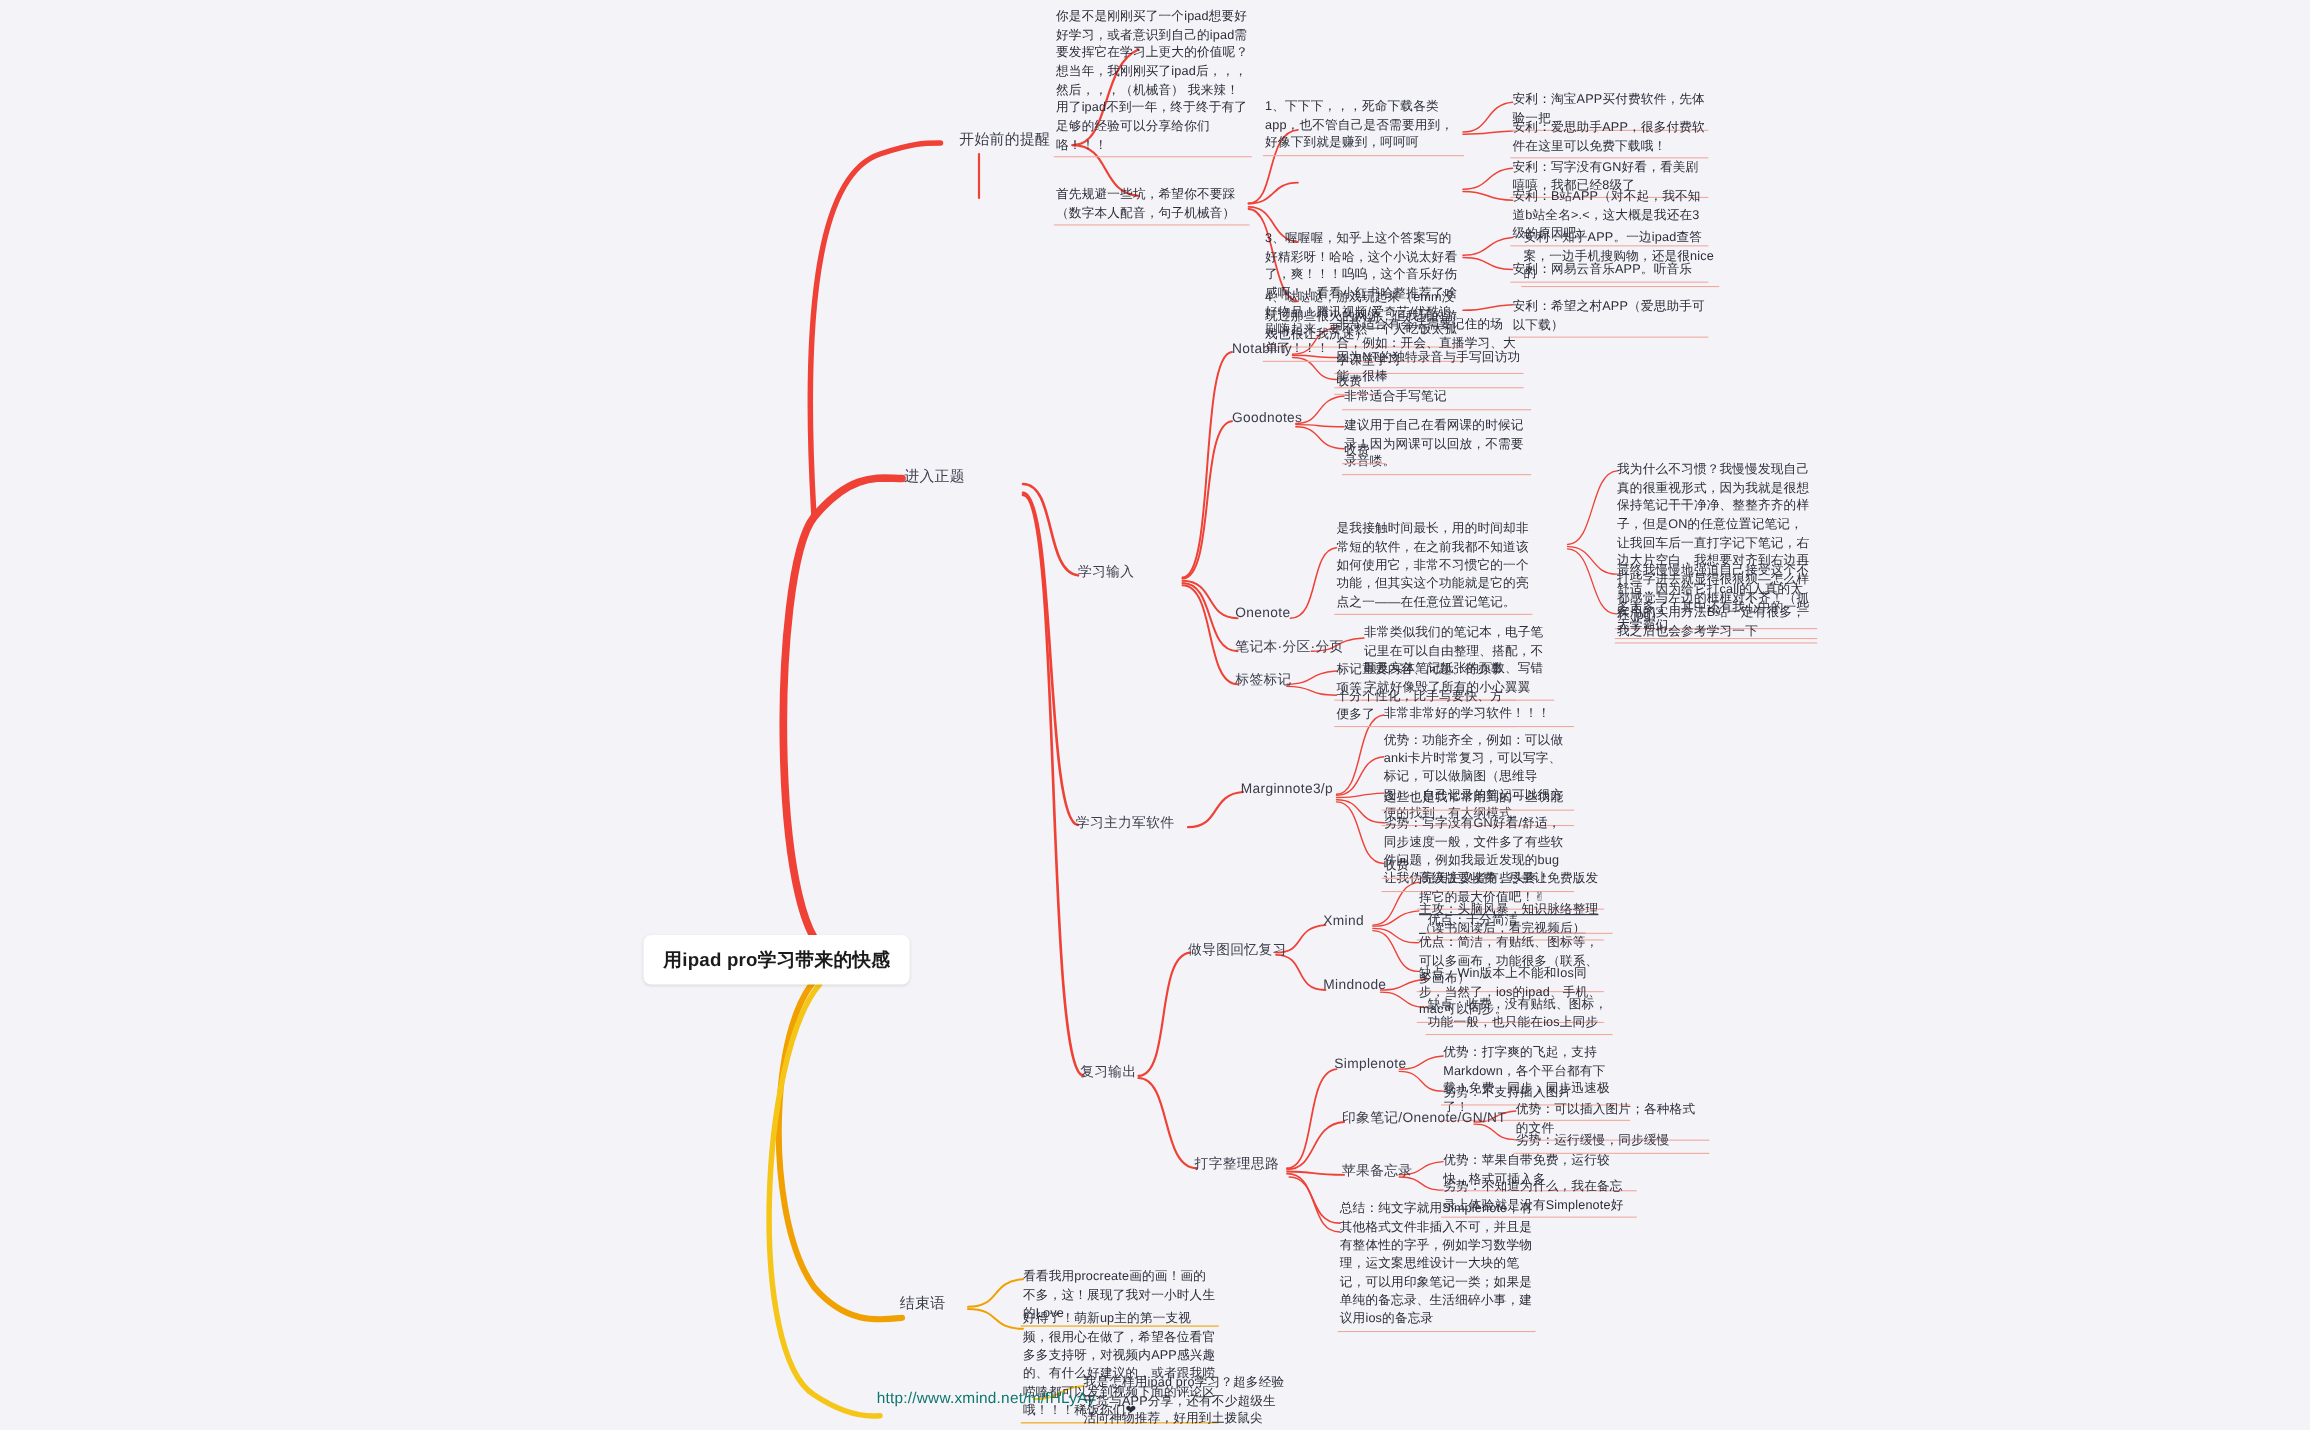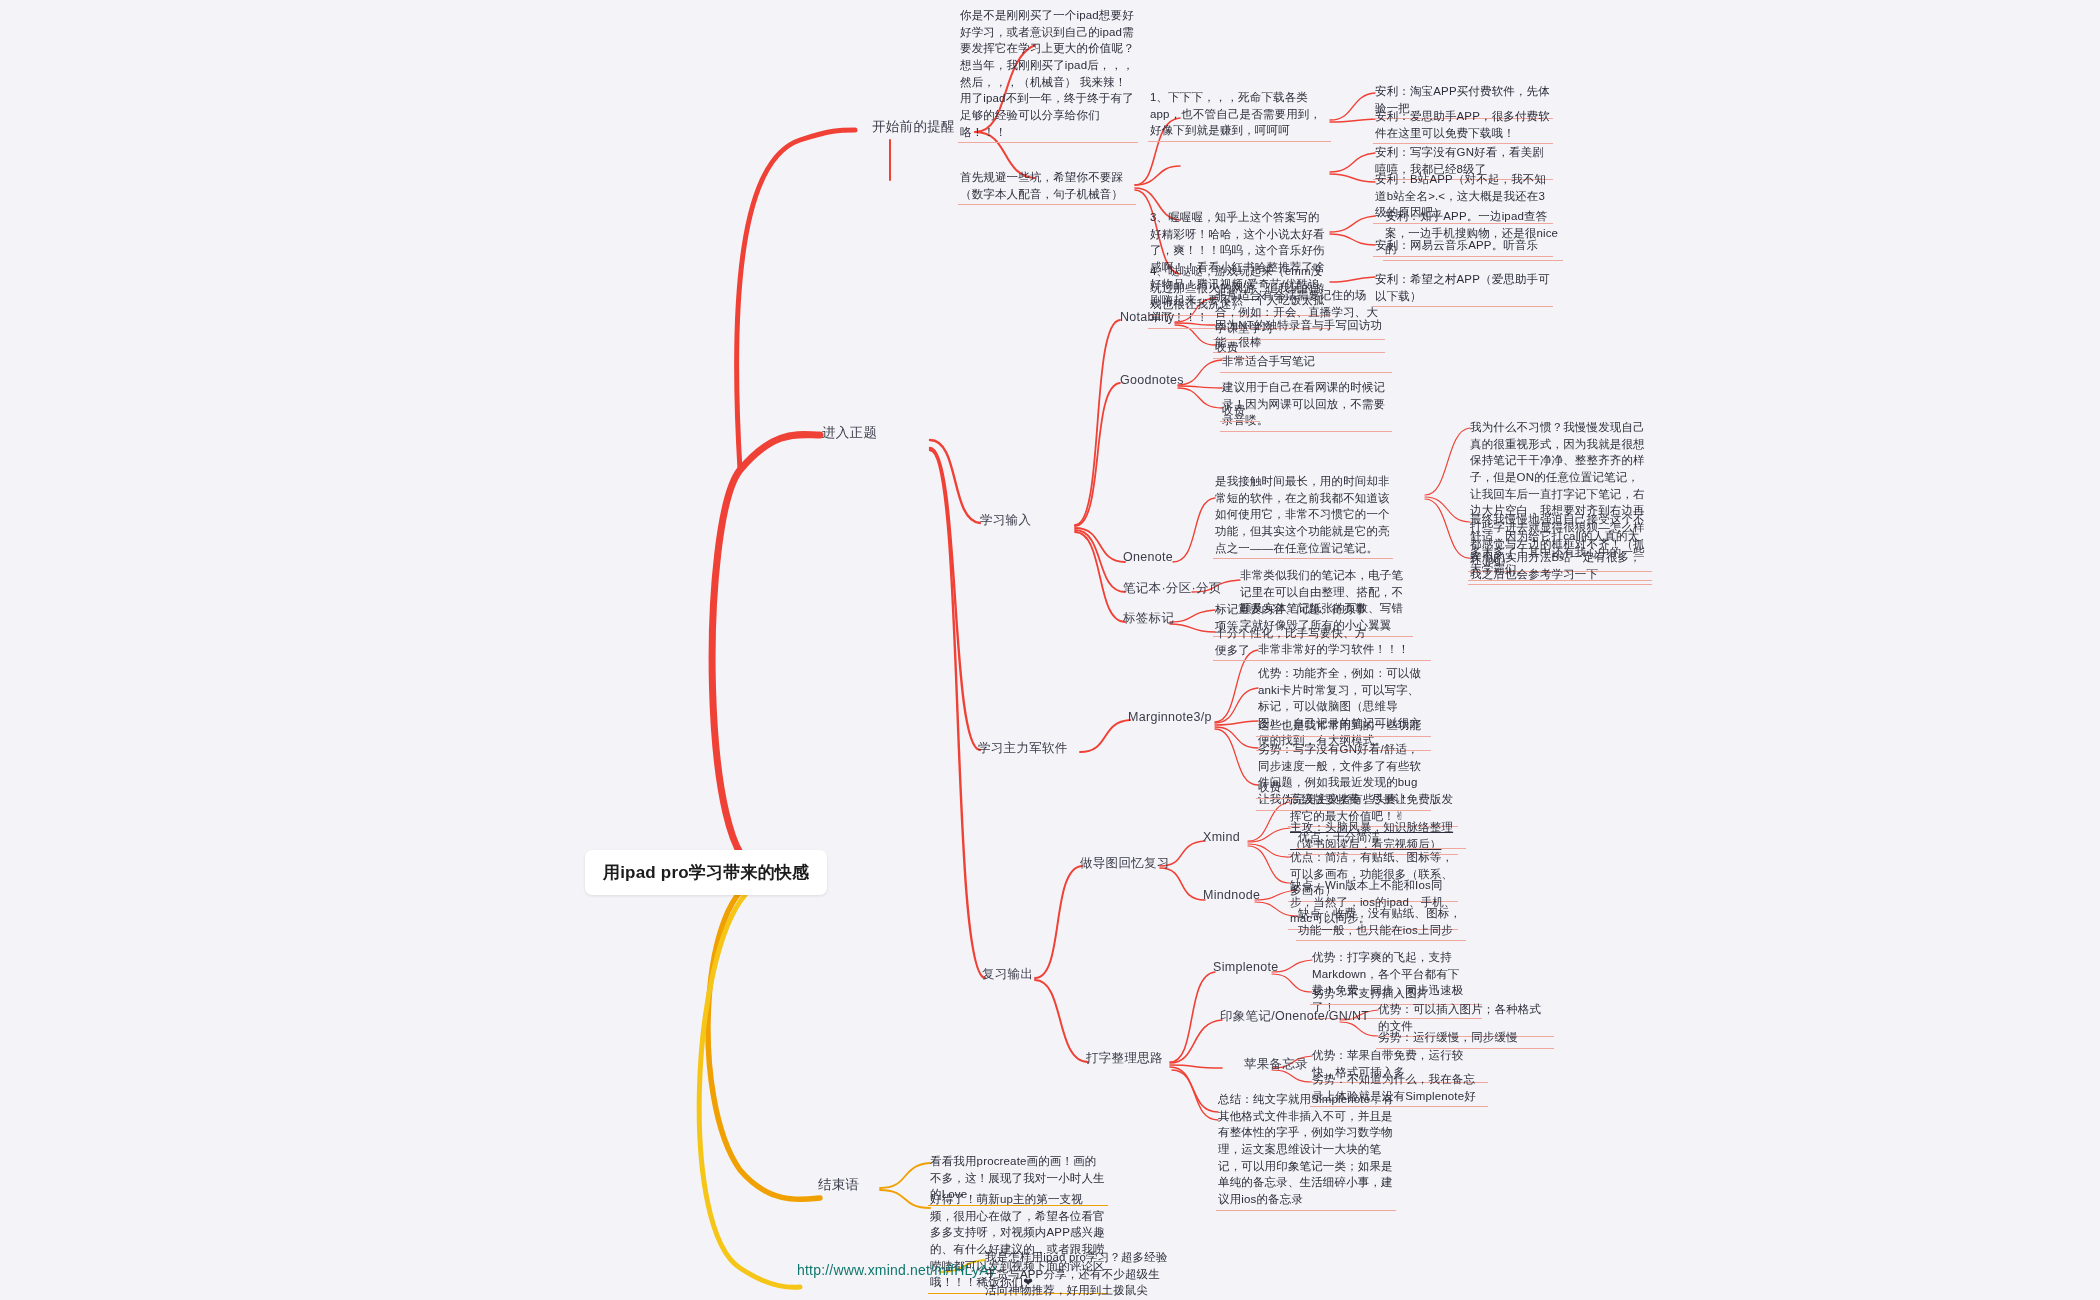--- a/index.html
+++ b/index.html
@@ -234,21 +234,21 @@
 <div class="node lbl sm" style="left:1086px;top:1050px;">打字整理思路</div>
 
 <div class="node lbl sm" style="left:1213px;top:960px;text-align:right;">Simplenote</div>
 <div class="node leaf" style="left:1310px;top:948px;width:172px;">优势：打字爽的飞起，支持Markdown，各个平台都有下载！免费、同步，同步迅速极了！</div>
 <div class="node leaf" style="left:1310px;top:984px;width:172px;">劣势：不支持插入图片</div>
 
 <div class="node lbl sm" style="left:1220px;top:1008px;">印象笔记/Onenote/GN/NT</div>
 <div class="node leaf" style="left:1376px;top:1000px;width:178px;">优势：可以插入图片；各种格式的文件</div>
 <div class="node leaf" style="left:1376px;top:1028px;width:178px;">劣势：运行缓慢，同步缓慢</div>
 
-<div class="node lbl sm" style="left:1220px;top:1056px;margin-left:24px;">苹果备忘录</div>
+<div class="node lbl sm" style="left:1220px;top:1056px;">苹果备忘录</div>
 <div class="node leaf" style="left:1310px;top:1046px;width:178px;">优势：苹果自带免费，运行较快，格式可插入多</div>
 <div class="node leaf" style="left:1310px;top:1070px;width:178px;">劣势：不知道为什么，我在备忘录上体验就是没有Simplenote好</div>
 
 <div class="node leaf" style="left:1216px;top:1090px;width:180px;">总结：纯文字就用Simplenote，有其他格式文件非插入不可，并且是有整体性的字乎，例如学习数学物理，运文案思维设计一大块的笔记，可以用印象笔记一类；如果是单纯的备忘录、生活细碎小事，建议用ios的备忘录</div>
 
 <div class="node lbl" style="left:818px;top:1176px;">结束语</div>
 <div class="node leaf orange" style="left:928px;top:1152px;width:180px;">看看我用procreate画的画！画的不多，这！展现了我对一小时人生的Love</div>
 <div class="node leaf orange" style="left:928px;top:1190px;width:180px;">好得了！萌新up主的第一支视频，很用心在做了，希望各位看官多多支持呀，对视频内APP感兴趣的、有什么好建议的，或者跟我唠唠嗑都可以发到视频下面的评论区哦！！！稀饭你们❤</div>
 
 <div class="node urltext" style="left:797px;top:1262px;">http://www.xmind.net/m/fHLyAy</div>

